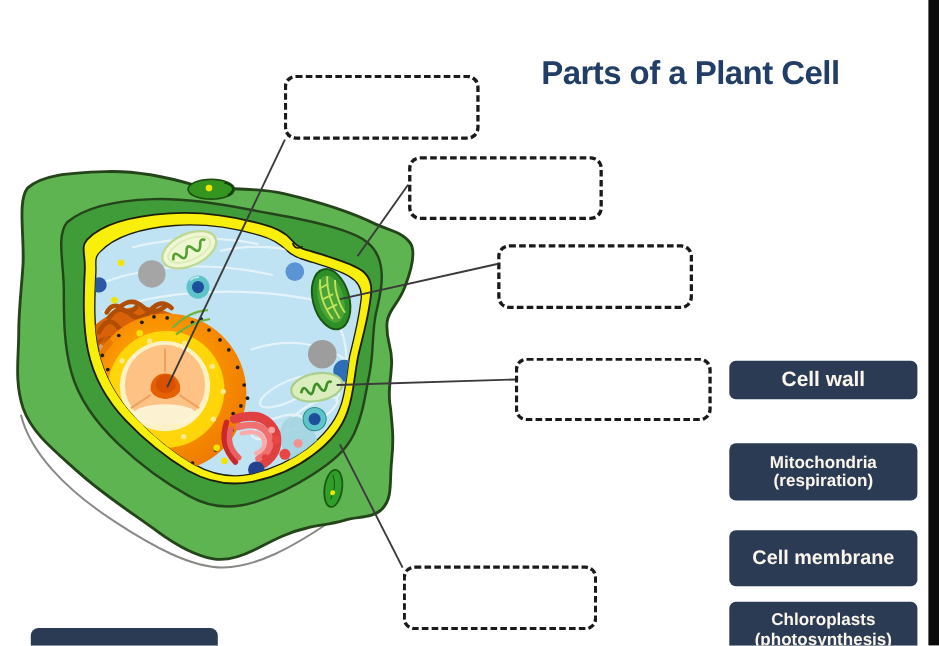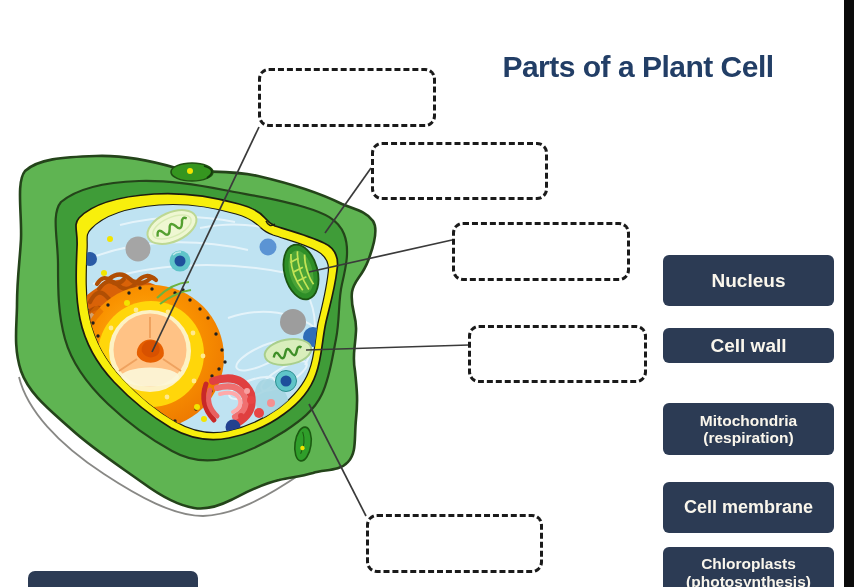--- a/index.html
+++ b/index.html
@@ -2,21 +2,21 @@
 <html><head>
 <meta charset="utf-8">
 <style>
   html,body{margin:0;padding:0;background:#fff;}
   .stage{
     position:relative;width:854px;height:587px;background:#fff;
     overflow:hidden;font-family:"Liberation Sans",sans-serif;
   }
   .stage svg{position:absolute;left:0;top:0;}
   .page-title{
-    position:absolute;left:492px;top:50px;width:292px;text-align:center;
+    position:absolute;left:492px;top:50px;width:292px;text-align:left;
     font-size:30px;font-weight:800;color:#223e66;letter-spacing:-0.5px;
   }
   .dropzone{
     position:absolute;border:3.5px dashed #1a1a1a;border-radius:11px;
     background:transparent;box-sizing:border-box;
   }
   .zone1{left:258px;top:68px;width:178px;height:59px;}
   .zone2{left:371px;top:142px;width:177px;height:58px;}
   .zone3{left:452px;top:222px;width:178px;height:59px;}
   .zone4{left:468px;top:325px;width:179px;height:58px;}
@@ -246,21 +246,20 @@
   </svg>
 
   <div class="dropzone zone1"></div>
   <div class="dropzone zone2"></div>
   <div class="dropzone zone3"></div>
   <div class="dropzone zone4"></div>
   <div class="dropzone zone5"></div>
 
   <div class="page-title">Parts of a Plant Cell</div>
 
-  <div class="chip chip1">Nucleus</div>
   <div class="chip chip2">Cell wall</div>
   <div class="chip chip4">Cell membrane</div>
   <div class="chip chip3">Mitochondria (respiration)</div>
   <div class="chip chip5">Chloroplasts (photosynthesis)</div>
   <div class="chip-partial"></div>
 
   <div class="edge-strip"></div>
 </div>
 
 </body></html>

